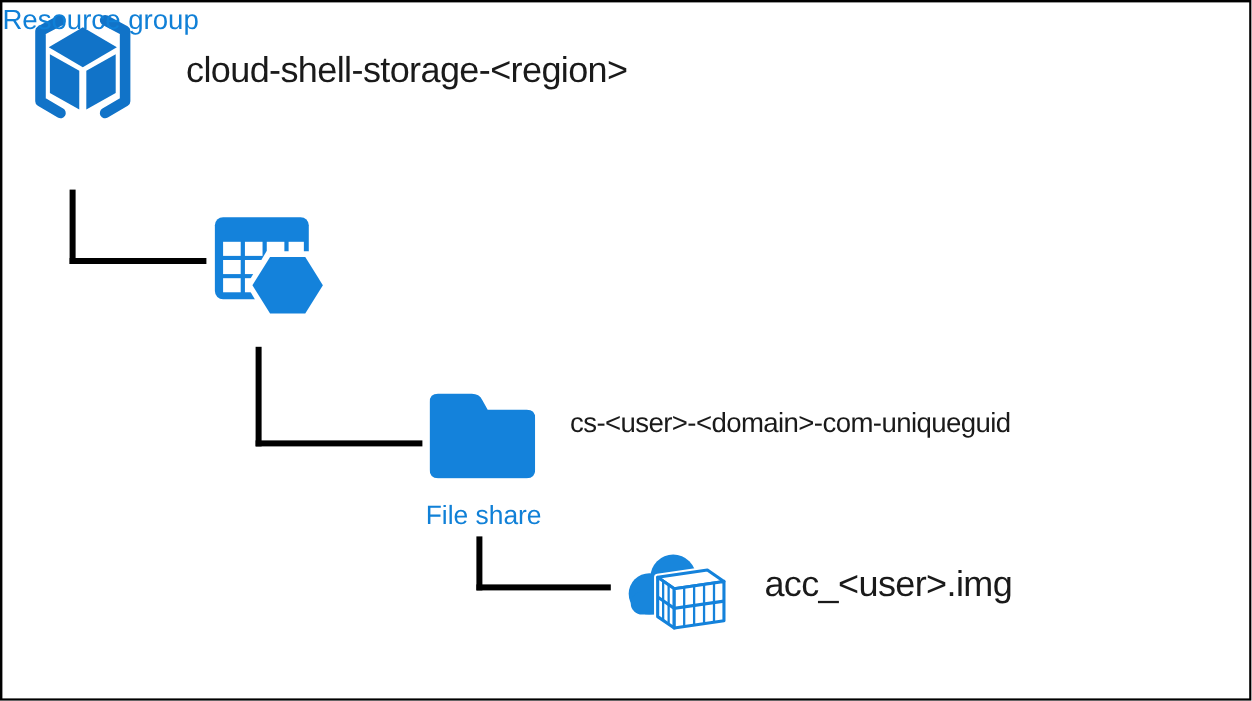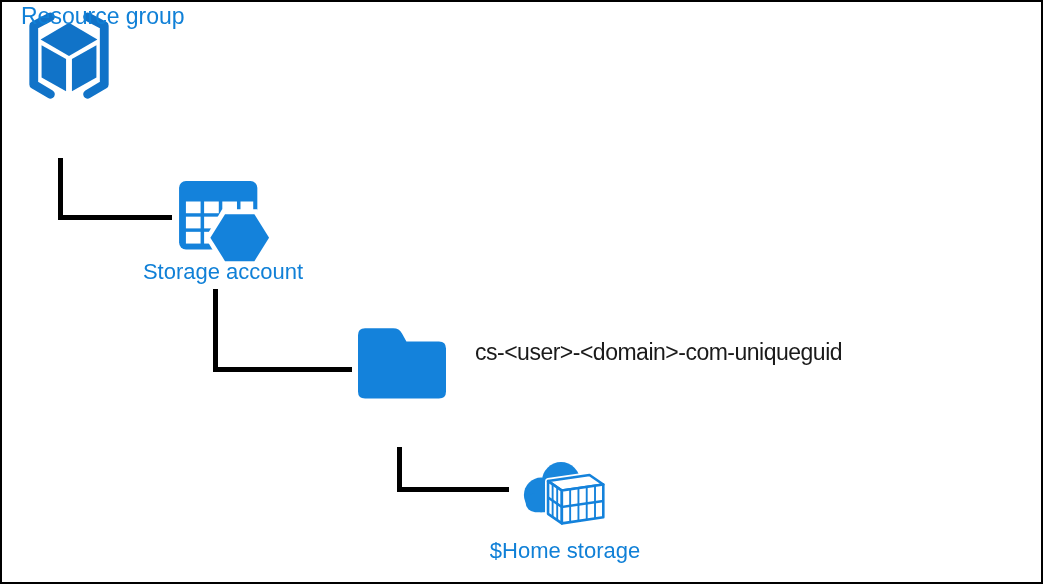--- a/index.html
+++ b/index.html
@@ -25,21 +25,21 @@
     font-size: 30px;
     letter-spacing: -0.5px;
     white-space: nowrap;
   }
   .node-label {
     color: #1080d7;
     font-size: 22px;
     text-align: center;
     white-space: nowrap;
   }
-  .node-label.wrap { white-space: normal; line-height: 29px; font-size: 23px; padding-left: 19px; }
+  .node-label.wrap { white-space: normal; line-height: 29px; font-size: 23px; }
 
   
   .rg-icon        { left: 14px;  top: 8px;   width: 106px; height: 94px; }
   .rg-name        { left: 153px; top: 40px; }
 
   .sa-icon        { left: 175px; top: 177px; width: 100px; height: 90px; }
   .sa-label       { left: 111px; top: 257px; width: 220px; }
   .sa-name        { left: 285px; top: 186px; }
 
   .fs-icon        { left: 356px; top: 324px; width: 88px;  height: 73px; }
@@ -70,20 +70,21 @@
   <div class="abs rg-icon">
     <svg class="icon-svg" viewBox="0 0 104 96" xmlns="http://www.w3.org/2000/svg">
       <polyline points="33,7 16,16 16,76 33,86" fill="none" stroke="#1173c8" stroke-width="9" stroke-linecap="round" stroke-linejoin="round"></polyline>
       <polyline points="71,7 88,16 88,76 71,86" fill="none" stroke="#1173c8" stroke-width="9" stroke-linecap="round" stroke-linejoin="round"></polyline>
       <polygon points="52,13 81,30 52,47 23,30" fill="#1173c8"></polygon>
       <polygon points="24,36 49,50 49,83 24,69" fill="#1173c8"></polygon>
       <polygon points="80,36 55,50 55,83 80,69" fill="#1173c8"></polygon>
     </svg>
   </div>
   <div class="abs node-label wrap">Resource group</div>
+  <div class="abs res-name rg-name">cloud-shell-storage-&lt;region&gt;</div>
 
   <div class="abs connector c1"></div>
 
   <div class="abs sa-icon">
     <svg class="icon-svg" viewBox="0 0 102 92" xmlns="http://www.w3.org/2000/svg">
       <rect x="2" y="2" width="80" height="70" rx="7" fill="#1482db"></rect>
       <g fill="#ffffff">
         <rect x="9" y="23" width="15" height="12"></rect>
           <rect x="27.6" y="23" width="15" height="12"></rect>
           <rect x="46.2" y="23" width="15" height="12"></rect>
@@ -94,29 +95,29 @@
           <rect x="64.8" y="38.5" width="13" height="12"></rect>
         <rect x="9" y="54" width="15" height="12"></rect>
           <rect x="27.6" y="54" width="15" height="12"></rect>
           <rect x="46.2" y="54" width="15" height="12"></rect>
           <rect x="64.8" y="54" width="13" height="12"></rect>
       </g>
       <polygon points="29,60 46,31 82,31 99,60 82,89 46,89" fill="#ffffff"></polygon>
       <polygon points="34,60 49,36 79,36 94,60 79,84 49,84" fill="#1482db"></polygon>
     </svg>
   </div>
-  <div class="abs node-label sa-label">Storage account</div>
 
   <div class="abs connector c2"></div>
 
   <div class="abs fs-icon">
     <svg class="icon-svg" viewBox="0 0 100 82" xmlns="http://www.w3.org/2000/svg">
       <path d="M 8,2 H 40 Q 47,2 50,8 L 55,17 H 92 Q 100,17 100,25 V 74 Q 100,82 92,82 H 8 Q 0,82 0,74 V 10 Q 0,2 8,2 Z" fill="#1482db"></path>
     </svg>
   </div>
+  <div class="abs node-label fs-label">File share</div>
   <div class="abs res-name fs-name">cs-&lt;user&gt;-&lt;domain&gt;-com-uniqueguid</div>
 
   <div class="abs connector c3"></div>
 
   <div class="abs hs-icon">
     <svg class="icon-svg" viewBox="0 0 110 95" xmlns="http://www.w3.org/2000/svg">
       <g fill="#1886dc">
         <circle cx="32" cy="52" r="20"></circle>
         <circle cx="55" cy="36" r="22"></circle>
         <circle cx="77" cy="52" r="16"></circle>
@@ -133,15 +134,15 @@
       <g stroke="#1482db" stroke-width="2.2">
         <line x1="45.3" y1="39.6" x2="45.3" y2="77.6"></line>
         <line x1="50.6" y1="43.3" x2="50.6" y2="81.3"></line>
         <line x1="65.6" y1="45.6" x2="65.6" y2="83.6"></line>
         <line x1="75.2" y1="44.2" x2="75.2" y2="82.2"></line>
         <line x1="84.8" y1="42.8" x2="84.8" y2="80.8"></line>
         <line x1="94.4" y1="41.4" x2="94.4" y2="79.4"></line>
       </g>
     </svg>
   </div>
-  <div class="abs node-label hs-label">$Home storage</div>
+  <div class="abs res-name hs-name">acc_&lt;user&gt;.img</div>
 
 </div>
 
 </body></html>

